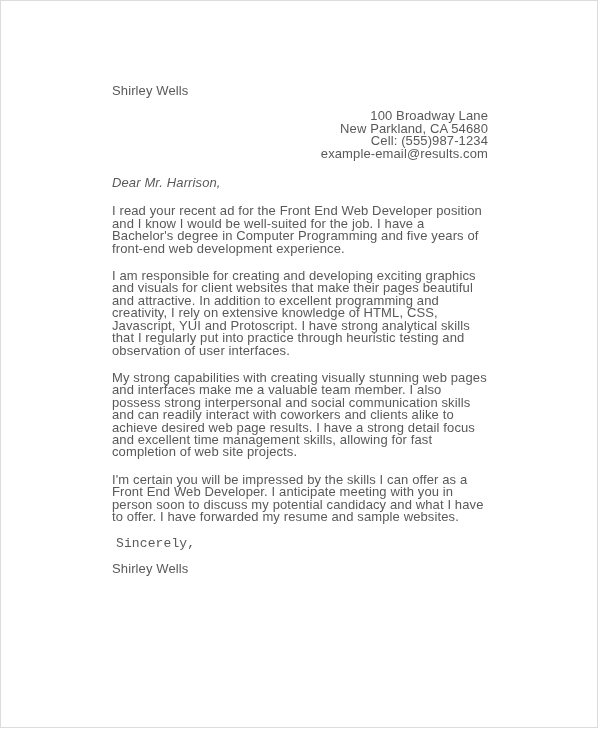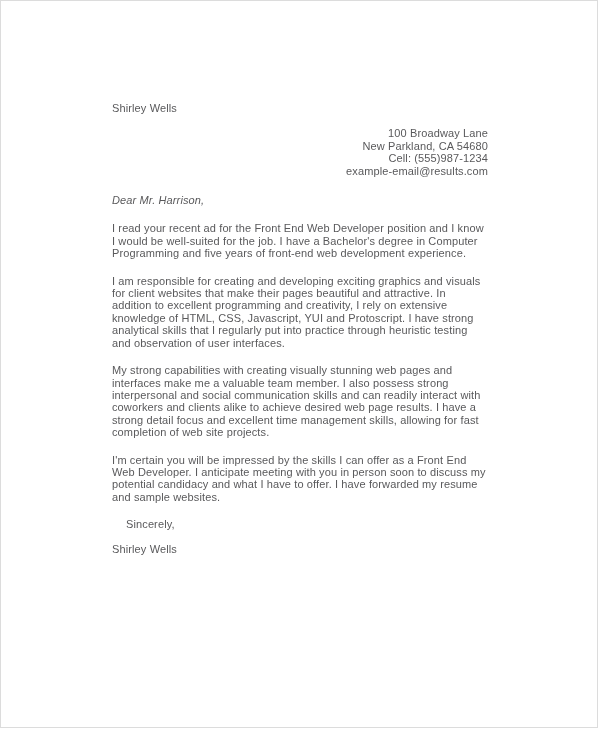--- a/index.html
+++ b/index.html
@@ -17,24 +17,24 @@
     position: relative;
     width: 598px;
     height: 728px;
     background: #ffffff;
     border: 1px solid #dcdcdc;
     box-sizing: border-box;
   }
   .letter {
     position: absolute;
     left: 111px;
-    top: 101px;
+    top: 84px;
     width: 376px;
     color: #59595b;
-    font-size: 11px;
+    font-size: 13px;
     line-height: 12.4px;
     letter-spacing: 0.12px;
     -webkit-font-smoothing: antialiased;
   }
   .sender-name {
     margin: 0 0 13px 0;
   }
   .address-block {
     margin: 0 0 17px 0;
     text-align: right;
@@ -45,21 +45,22 @@
   }
   .salutation {
     margin: 0 0 16px 0;
     font-style: italic;
   }
   .body-paragraph {
     margin: 1px 0 15px 0;
     text-align: left;
   }
   .closing {
-    margin: 0 0 12px 14px;
+    margin: 0 0 12px 4px;
+    font-family: Liberation Mono, monospace;
   }
   .signature {
     margin: 0;
   }
 </style>
 </head>
 <body>
 
 <div class="page">
   <div class="letter">

